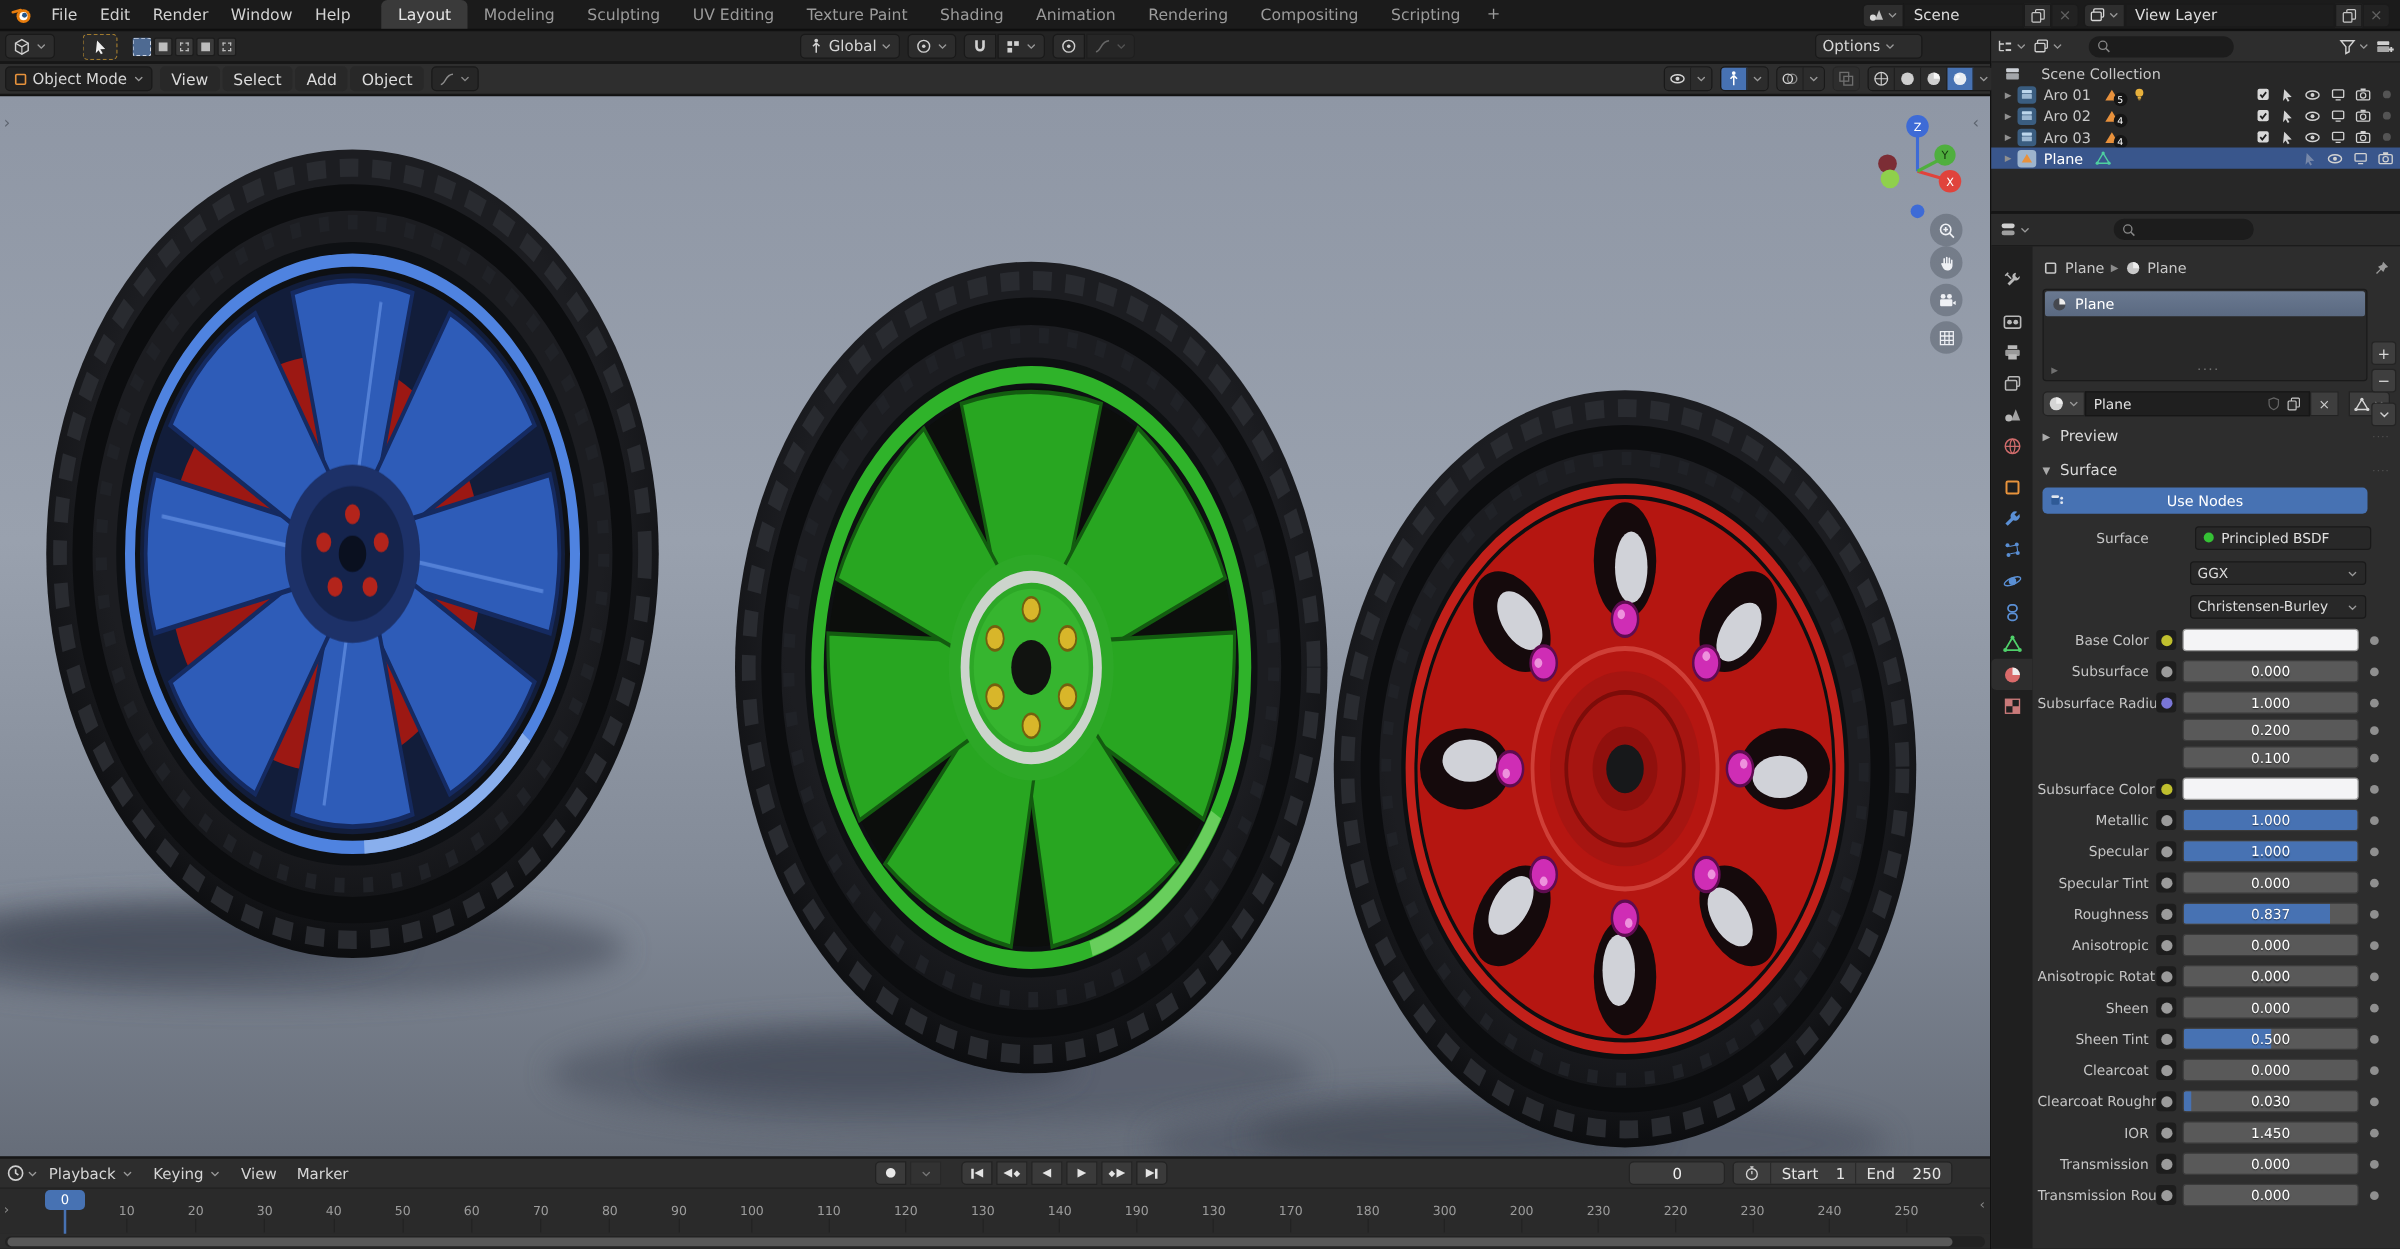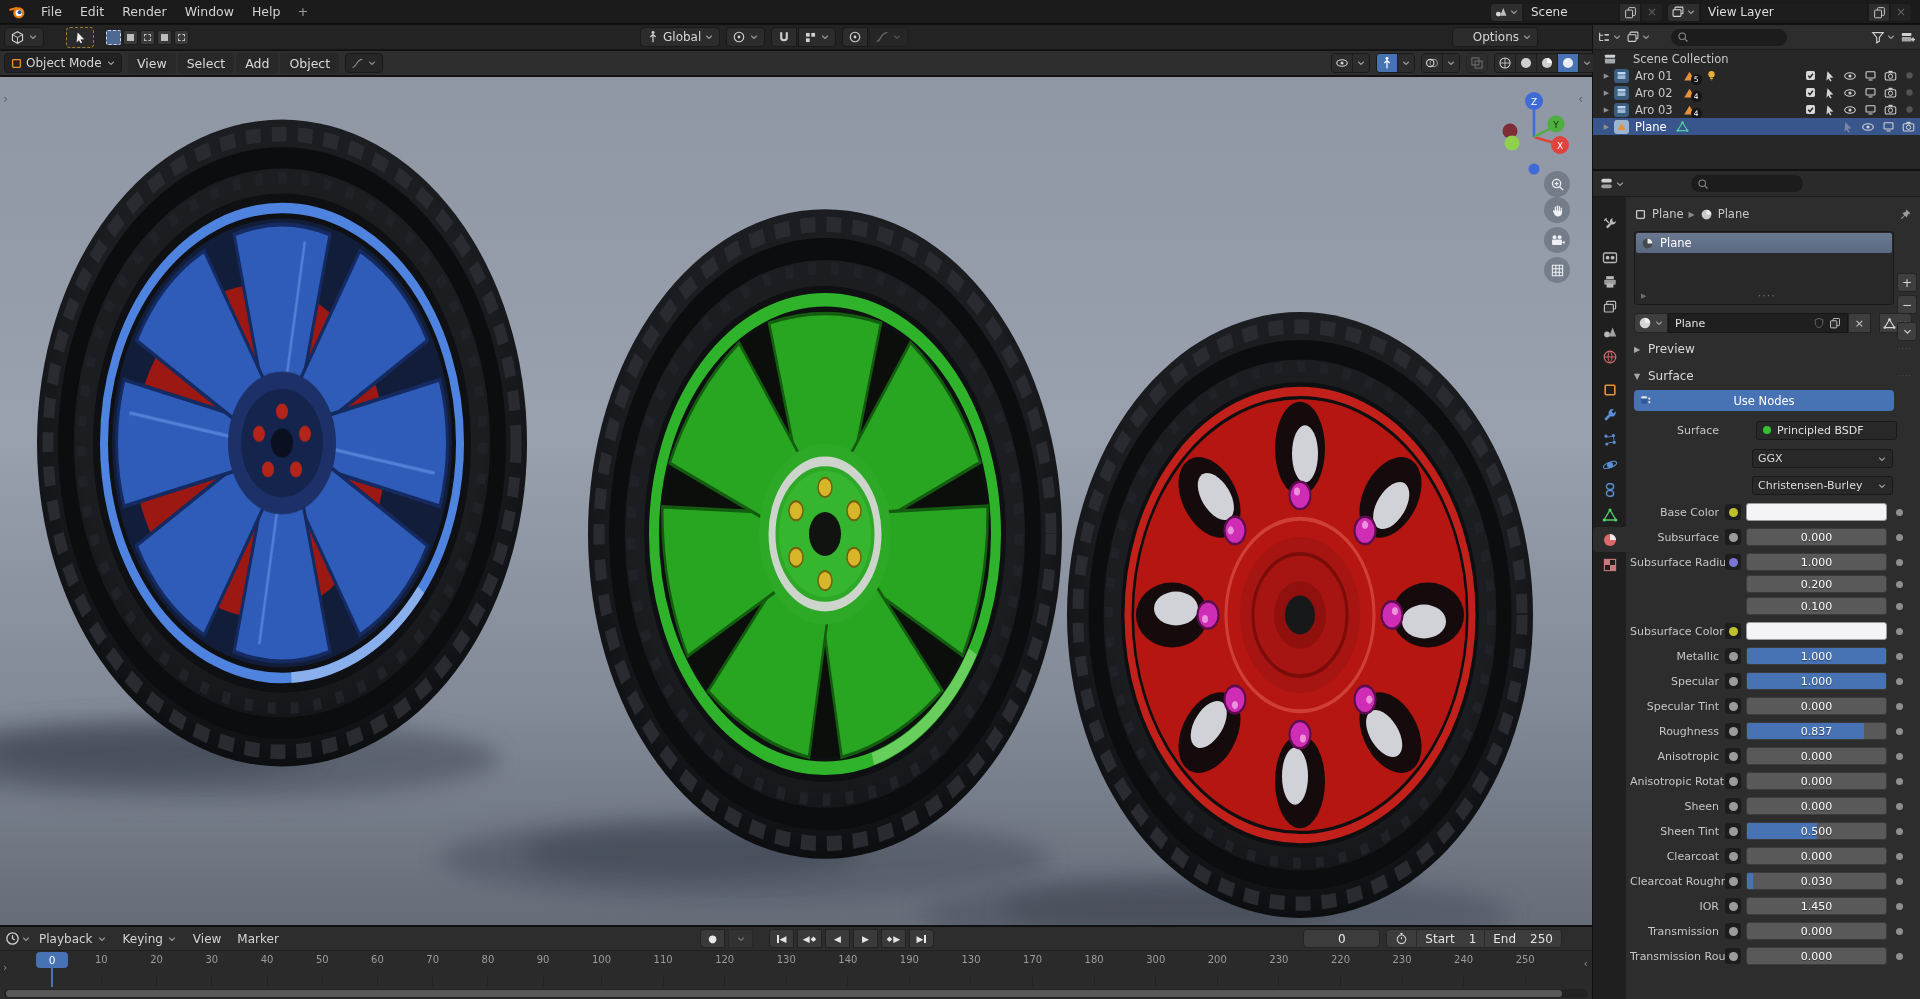--- a/index.html
+++ b/index.html
@@ -98,21 +98,21 @@
   .tbtn{width:25px;height:19px;background:#3a3a3a;border:1px solid #222;display:flex;align-items:center;justify-content:center;color:#e4e4e4;font-size:9px;gap:1px}
   .tbtn .bar{width:2px;height:8px;background:currentColor}
   .tbtn .dia{font-size:7px}
   #tlright{position:absolute;right:30px;top:2px;display:flex;align-items:center;gap:6px}
   .ffield{width:77px;height:19px;background:#3c3c3c;border:1px solid #242424;border-radius:4px;display:flex;align-items:center;justify-content:center;color:#eee}
   .segf{display:flex;height:19px;border:1px solid #242424;border-radius:4px;overflow:hidden}
   .segf>div{background:#3c3c3c;display:flex;align-items:center;padding:0 8px;gap:14px;border-right:1px solid #2a2a2a;color:#e4e4e4}
   .segf>div:last-child{border-right:none}
   #ruler{position:absolute;left:0;top:24px;right:0;height:36px;background:#2a2a2a}
   #tickrow{position:absolute;left:95px;width:1440px;top:3px;bottom:0;display:flex;justify-content:space-between}
-  .tick{display:flex;flex-direction:column;align-items:center;justify-content:space-between;height:32px}
+  .tick{display:flex;flex-direction:column;align-items:center;justify-content:flex-end;height:32px}
   .tick span{color:#9c9c9c;font-size:10px}
   .tick i{width:1px;height:11px;background:#222}
   #framebadge{position:absolute;left:36px;top:1px;width:32px;height:16px;background:var(--accent);border-radius:4px;color:#fff;font-size:10.5px;display:flex;align-items:center;justify-content:center}
   #playhead{position:absolute;left:51px;top:17px;width:2px;height:19px;background:var(--accent)}
   #tlscroll{position:absolute;left:4px;right:4px;top:62px;height:9px;background:#222;border-radius:5px}
   #tlscroll .handle{position:absolute;left:2px;top:1px;width:1556px;height:7px;background:#585858;border-radius:4px}
   .edgearrow{position:absolute;color:#8a8a8a;font-size:11px}
 </style>
 </head>
 <body>
@@ -342,20 +342,33 @@
         <use href="#s-blender"></use>
       </svg>
     </span>
   <div class="r">
 
   <span class="tmenu">File</span>
       <span class="tmenu">Edit</span>
       <span class="tmenu">Render</span>
       <span class="tmenu">Window</span>
       <span class="tmenu">Help</span>
+    </div>
+  <div id="tabs">
+
+  <span class="tab active">Layout</span>
+      <span class="tab">Modeling</span>
+      <span class="tab">Sculpting</span>
+      <span class="tab">UV Editing</span>
+      <span class="tab">Texture Paint</span>
+      <span class="tab">Shading</span>
+      <span class="tab">Animation</span>
+      <span class="tab">Rendering</span>
+      <span class="tab">Compositing</span>
+      <span class="tab">Scripting</span>
     </div>
   <span class="tabplus">+</span>
   <div id="topright">
     <div class="r">
       <span class="chip">
           <svg class="ic" width="14" height="14" style="color:#d8d8d8">
             <use href="#s-scene"></use>
           </svg>
           <svg class="ic" width="10" height="10" style="color:#999">
             <use href="#s-chev"></use>
@@ -460,21 +473,21 @@
       <div class="hbtn faded" style="border-radius:0 4px 4px 0">
         <svg class="ic" width="14" height="14" style="color:#d0d0d0">
             <use href="#s-falloff"></use>
           </svg>
         <svg class="ic" width="10" height="10" style="color:#999">
             <use href="#s-chev"></use>
           </svg>
       </div>
     </div>
   </div>
-  <div class="hbtn abs" style="left:1452px;top:2px;width:86px;justify-content:flex-end">
+  <div class="hbtn abs" style="left:1452px;top:2px;width:86px;justify-content:flex-start">
     <span>Options</span>
     <svg class="ic" width="10" height="10" style="color:#999">
         <use href="#s-chev"></use>
       </svg>
   </div>
 </div>
 
 <div id="vpheader">
   <div class="r abs" style="left:4px;top:2px">
     <div class="hbtn" style="background:#222;width:118px">

